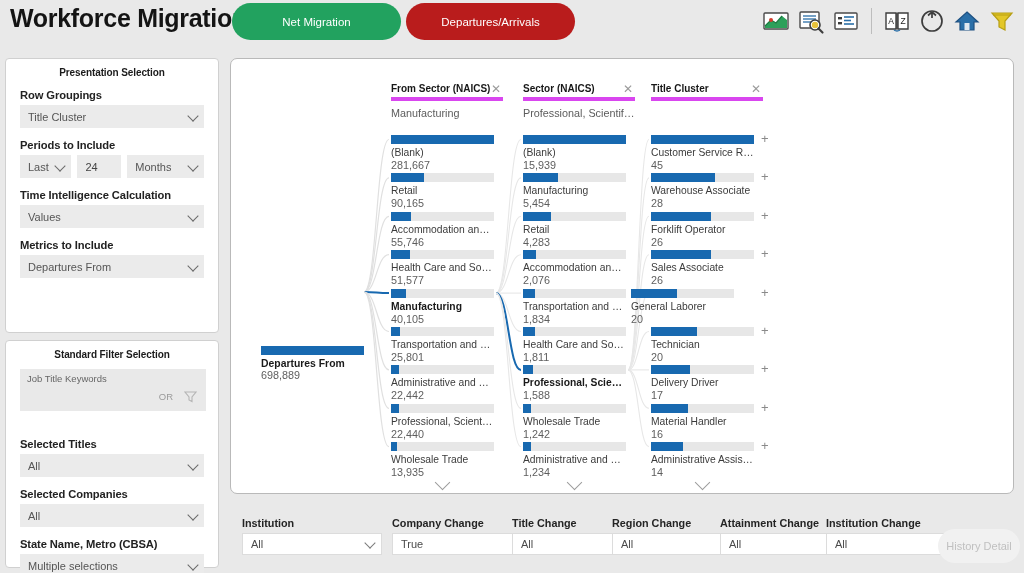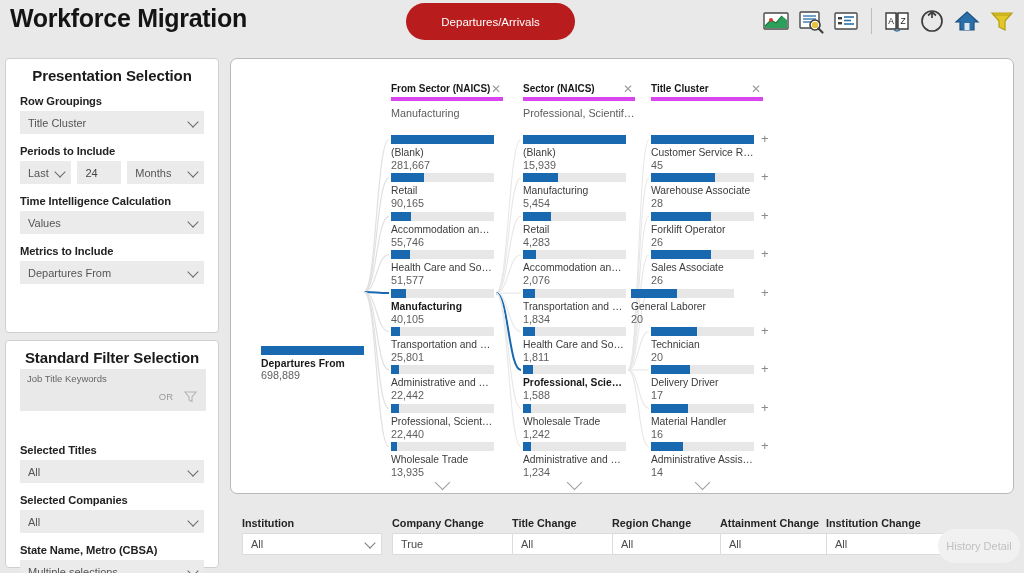--- a/index.html
+++ b/index.html
@@ -36,21 +36,21 @@
 
   
   .panel {
     position: absolute; background: #ffffff;
     border: 1px solid #d0d0d0; border-radius: 4px;
   }
   #panel-presentation { left: 5px; top: 58px; width: 214px; height: 275px; }
   #panel-stdfilter    { left: 5px; top: 340px; width: 214px; height: 228px; }
 
   .panel-title {
-    text-align: center; font-size: 15px; font-weight: bold;
+    text-align: center; font-size: 10px; font-weight: bold;
     color: #1b1b1b; margin-top: 8px; letter-spacing: -0.1px;
   }
   .field-label {
     font-size: 11.2px; font-weight: bold; color: #222;
     margin: 11px 0 4px 14px; letter-spacing: -0.1px;
   }
   .combo {
     position: relative; height: 23px; background: #ebebeb;
     margin: 0 14px; display: flex; align-items: center;
     cursor: pointer; user-select: none;
@@ -157,20 +157,23 @@
     color: #c0c0c0; font-size: 11px; font-family: "Liberation Sans", sans-serif;
     display: flex; align-items: center; justify-content: center;
   }
 </style>
 </head>
 <body>
 
 <div id="header">
   <div id="app-title">Workforce Migration</div>
 
+  <button class="pill" id="btn-net-migration">
+    <span>Net Migration</span>
+  </button>
   <button class="pill" id="btn-dep-arr">
     <span>Departures/Arrivals</span>
   </button>
 
   <div id="icon-bar">
     <svg class="tool-icon" viewBox="0 0 28 28">
       <rect x="2" y="6" width="24" height="16" rx="1" fill="#fff" stroke="#4a4a4a" stroke-width="1.4"></rect>
       <path d="M3 19 L9 13 L14 16 L20 9 L25 13 L25 21 L3 21 Z" fill="#2ca05a"></path>
       <path d="M3 19 L9 13 L14 16 L20 9" fill="none" stroke="#1a7a40" stroke-width="1.2"></path>
       <circle cx="9" cy="13" r="2" fill="#d33b2c"></circle>

